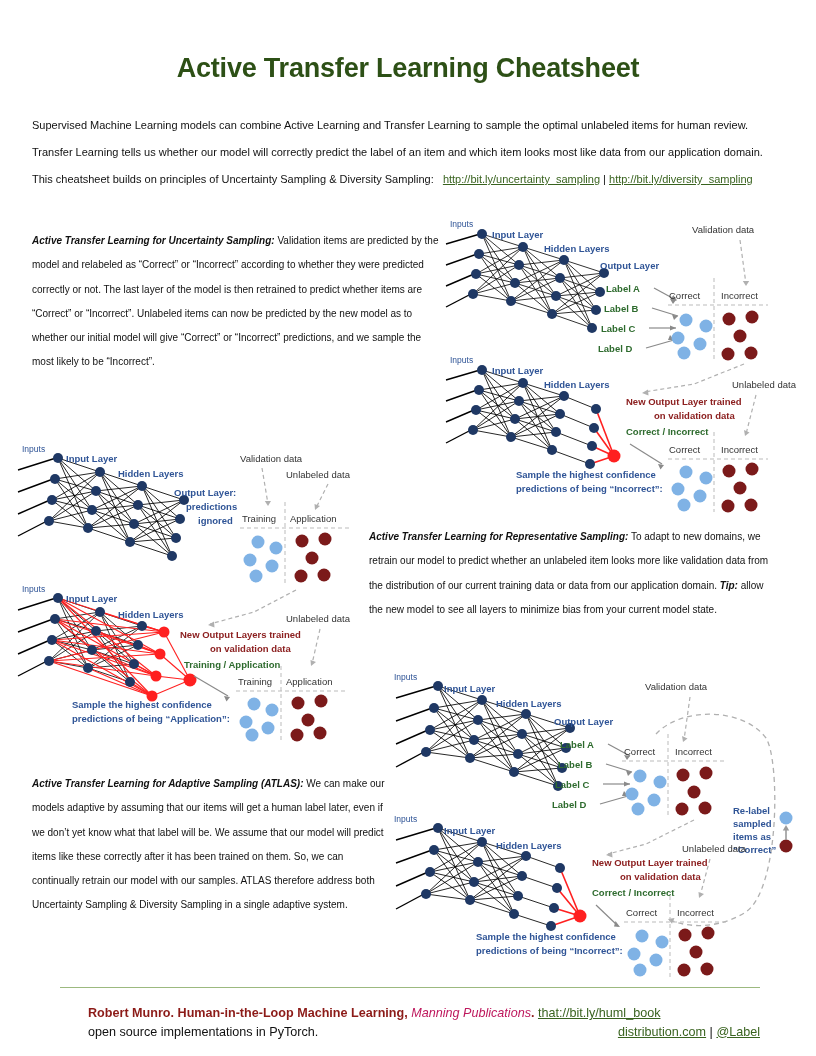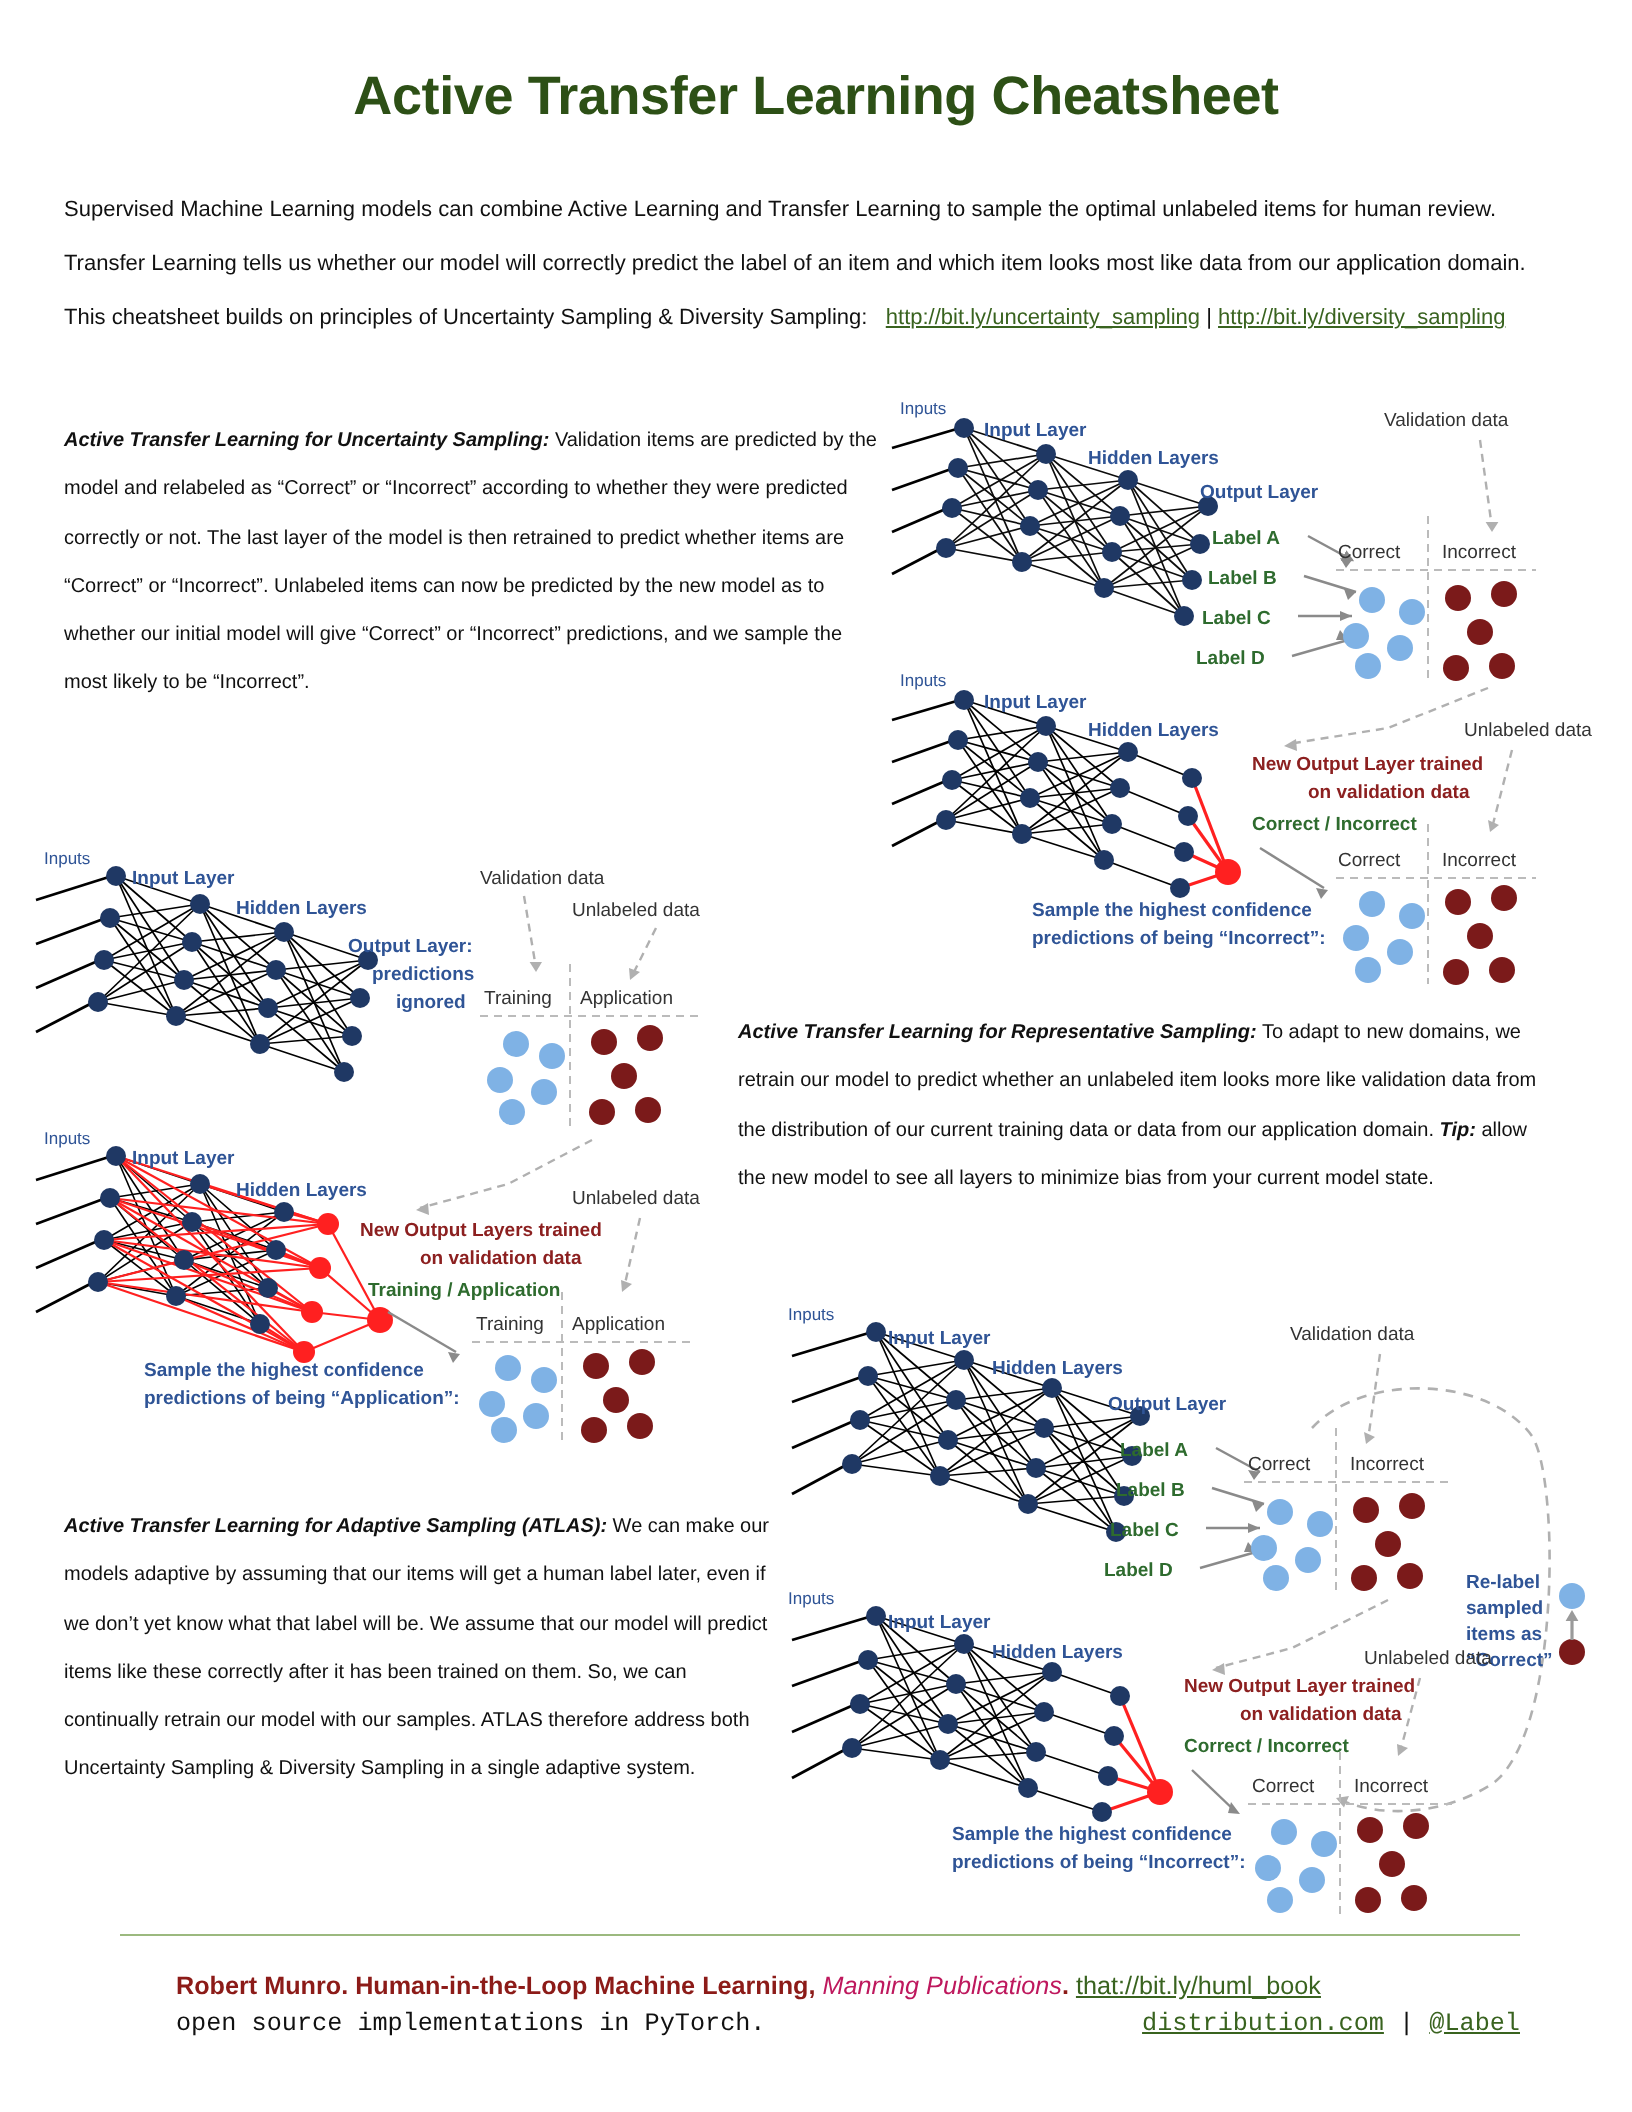--- a/index.html
+++ b/index.html
@@ -5,21 +5,21 @@
   * { box-sizing: border-box; }
   html, body { margin:0; padding:0; }
   body {
     width: 816px; height: 1056px;
     background: #ffffff;
     font-family: "Liberation Sans", sans-serif;
     color: #000;
     position: relative;
     overflow: hidden;
   }
-  .page { position: relative; width: 816px; height: 920px; }
+  .page { position: relative; width: 816px; height: 920px; margin-top: 20px; }
 
   .title {
     position:absolute; left:0; top:33px; width:816px;
     text-align:center;
     font-size:27px; font-weight:bold; color:#2d5016;
     letter-spacing:-0.2px;
   }
 
   .intro {
     position:absolute; left:32px; top:92px; width:748px;
@@ -868,21 +868,21 @@
       <text x="82" y="272" font-size="9.5" fill="#2f5496" font-weight="bold" font-family="'Liberation Sans',sans-serif">Sample the highest confidence</text>
       <text x="82" y="286" font-size="9.5" fill="#2f5496" font-weight="bold" font-family="'Liberation Sans',sans-serif">predictions of being “Incorrect”:</text>
     </svg>
   </div>
 
   <div class="footer-rule"></div>
   <div class="footer">
     <div>
       <span class="f-line1">Robert Munro</span><span class="f-dot">. </span><span class="f-line1">Human-in-the-Loop Machine Learning</span><span class="f-dot">, </span><span class="f-pub">Manning Publications</span><span class="f-dot">. </span><a class="f-link" href="#">that://bit.ly/huml_book</a>
     </div>
-    <div style="position:relative;font-family:Liberation Mono, monospace;">
+    <div style="position:relative;">
       <span>open source implementations in PyTorch.</span>
       <span style="position:absolute; right:8px; top:0;">
         <a class="f-link" href="#">distribution.com</a>
         <span>|</span>
         <a class="f-link" href="#">@Label</a>
       </span>
     </div>
   </div>
 
 </div>

